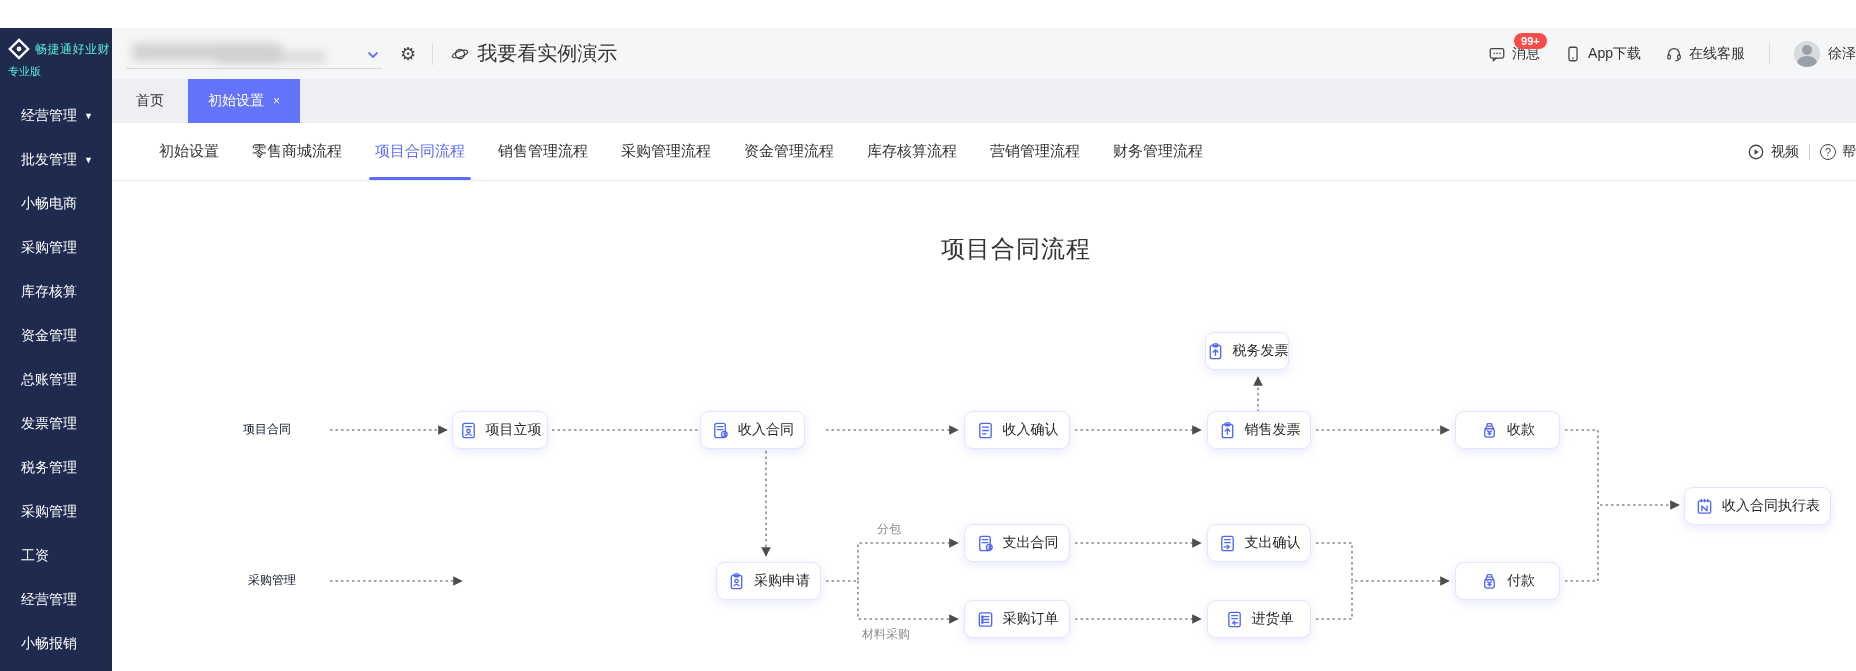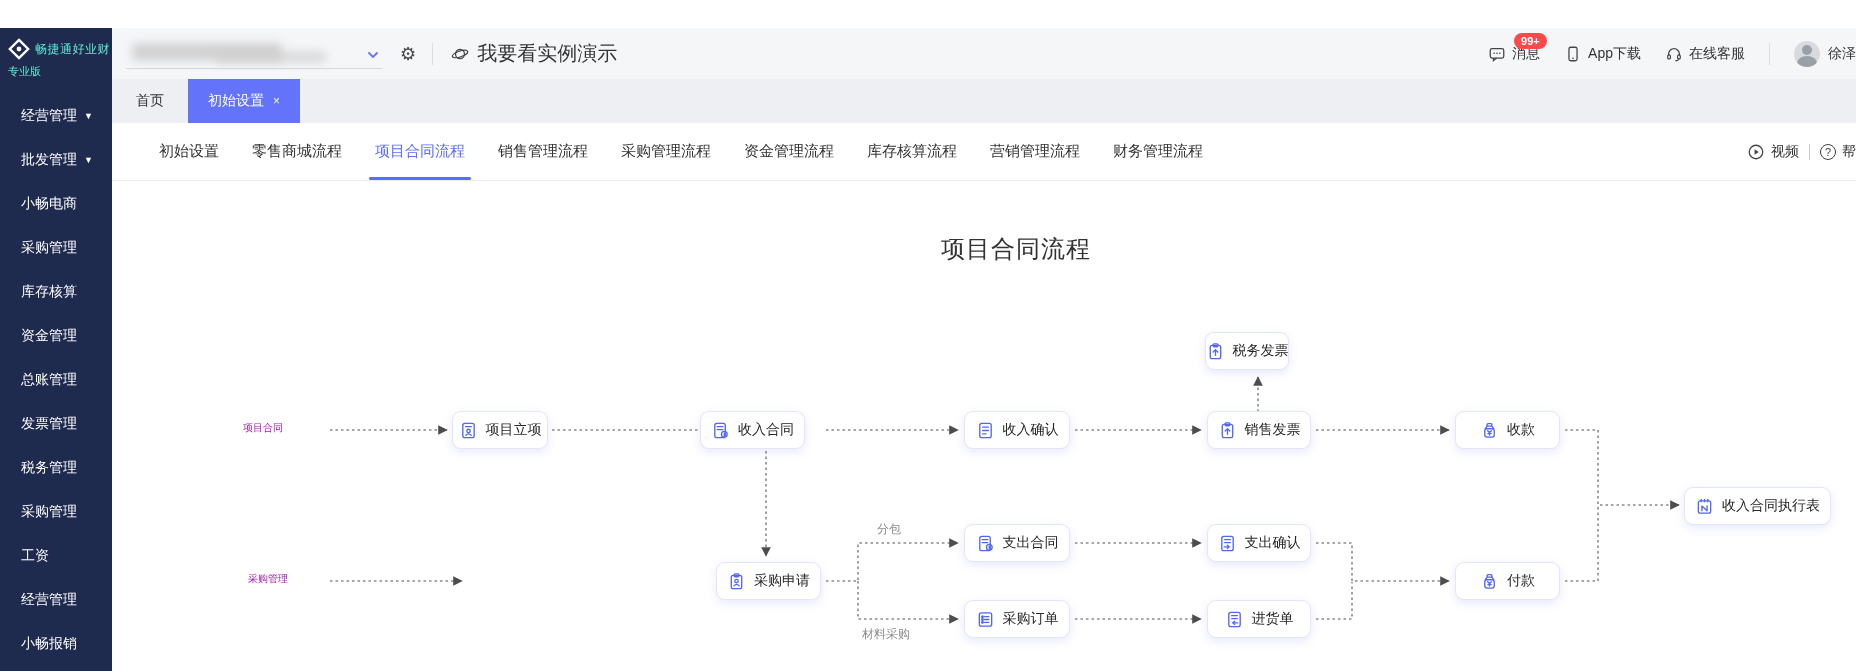--- a/index.html
+++ b/index.html
@@ -71,21 +71,21 @@
 
   
   .flow-title { position:absolute; left:941px; top:233px; font-size:24px; color:#333;
                 letter-spacing:1px; }
   .flow-svg { position:absolute; left:0; top:0; width:1856px; height:671px; pointer-events:none; }
   .fnode { position:absolute; height:38px; background:#fff; border:1px solid #e4e4fb;
            border-radius:9px; box-shadow:0 3px 10px rgba(104,114,250,.16);
            display:flex; align-items:center; justify-content:center; gap:8px;
            font-size:14px; color:#262626; cursor:pointer; z-index:3; white-space:nowrap; }
   .nicon { width:19px; height:19px; flex:0 0 auto; }
-  .frow-label { position:absolute; font-size:10px; color:#a21caf; z-index:2; white-space:nowrap; }
+  .frow-label { position:absolute; font-size:12px; color:#0f172a; z-index:2; white-space:nowrap; }
   .fedge-label { position:absolute; font-size:12px; color:#8c8c8c; z-index:2; white-space:nowrap; }
   .hidden-defs { position:absolute; width:0; height:0; overflow:hidden; }
 </style>
 </head>
 <body>
 
 <div class="page">
 
   <svg class="hidden-defs" aria-hidden="true">
     <defs>

